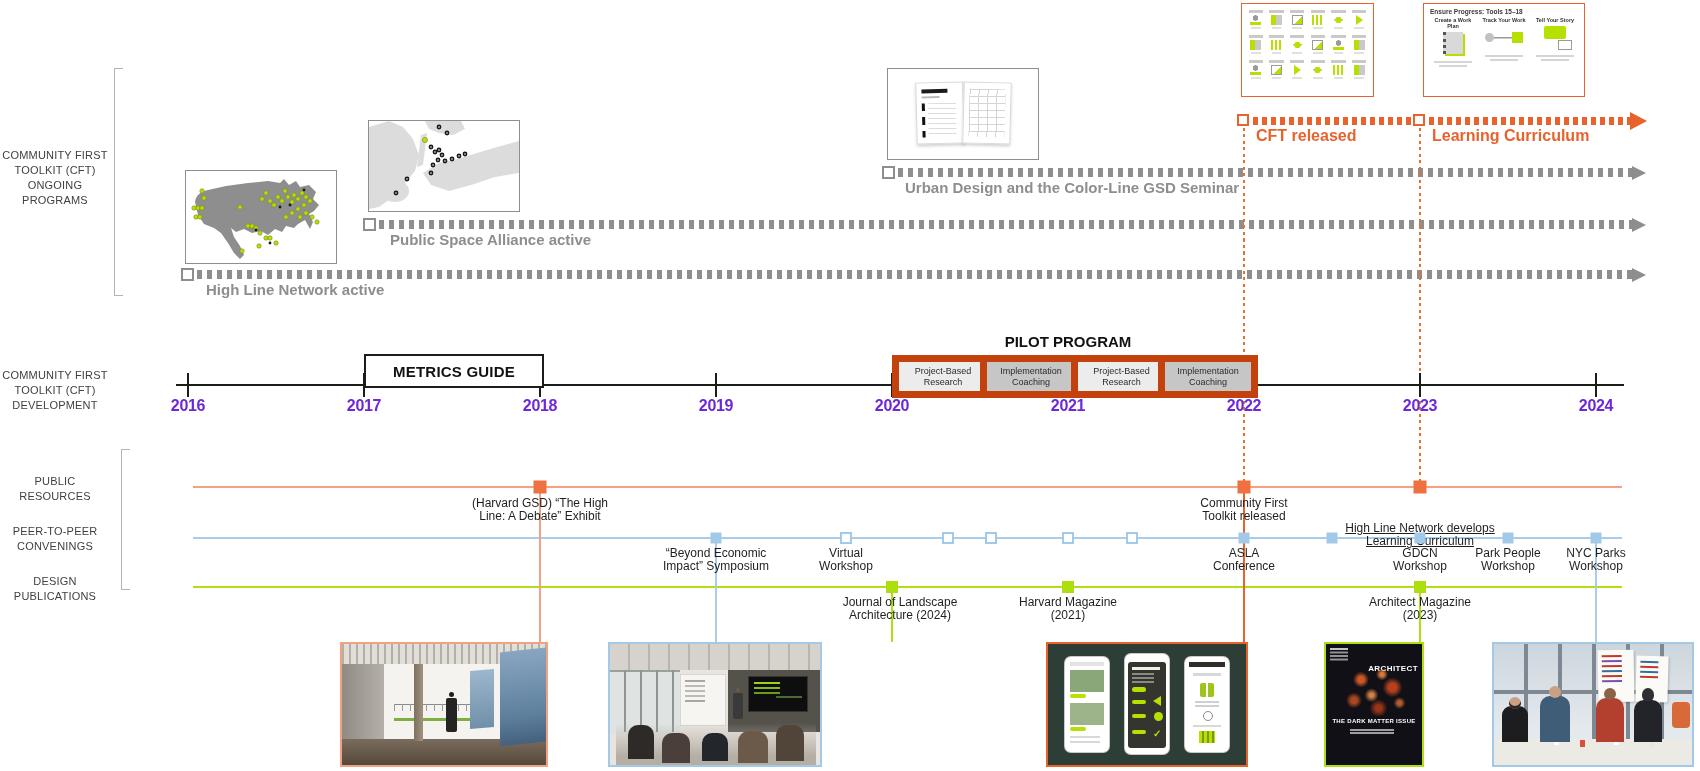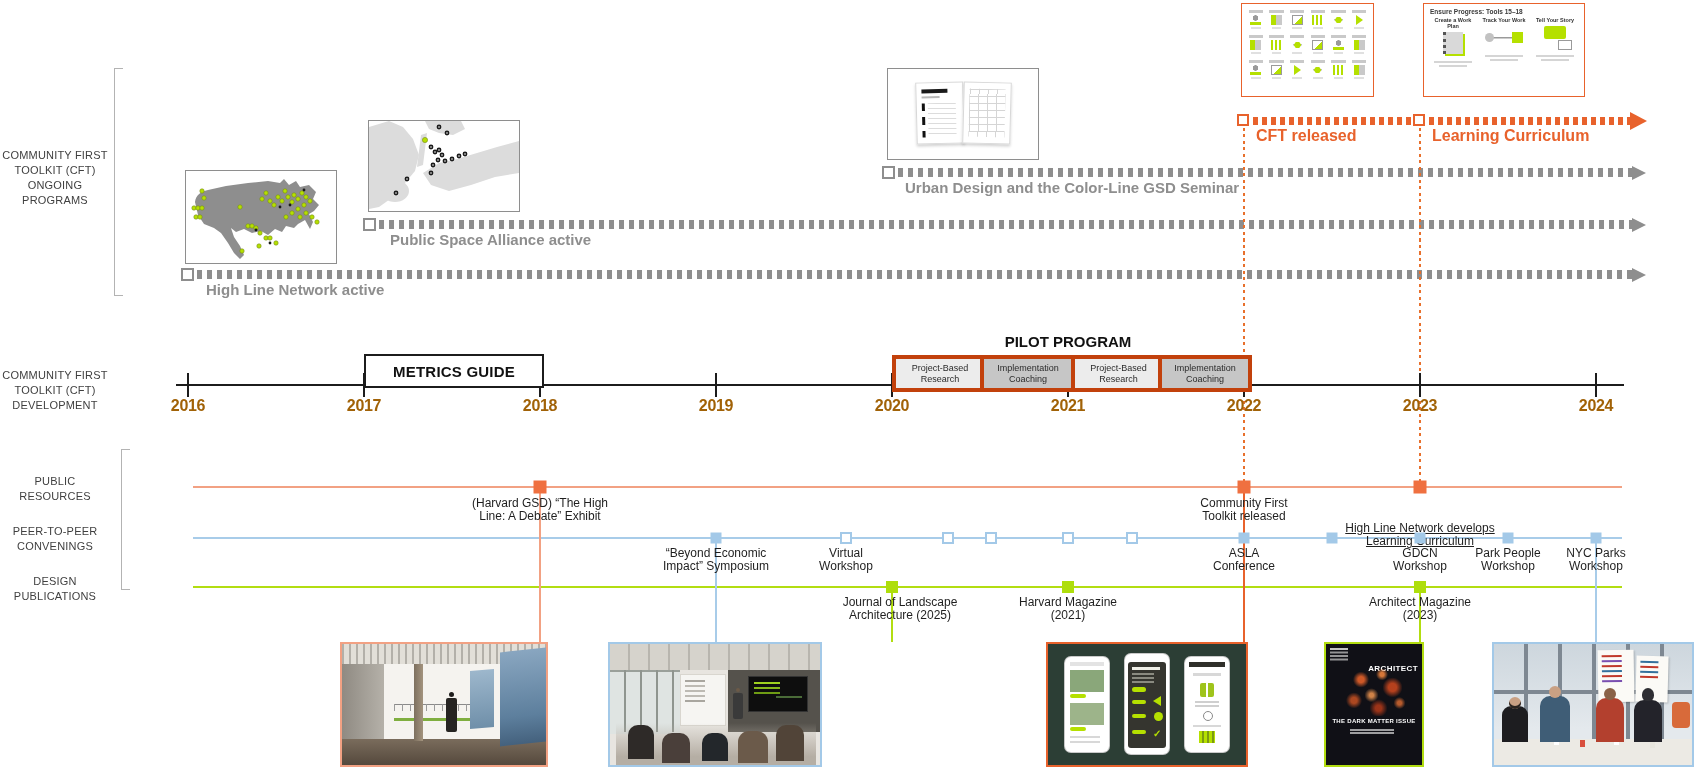--- a/index.html
+++ b/index.html
@@ -19,25 +19,25 @@
   .sqo{position:absolute;width:8px;height:8px;background:#fff;border:2.5px solid #e8622c;}
   .arrg{position:absolute;width:0;height:0;border-top:7px solid transparent;border-bottom:7px solid transparent;border-left:14px solid #8e8e8e;}
   .arro{position:absolute;width:0;height:0;border-top:9px solid transparent;border-bottom:9px solid transparent;border-left:17px solid #e8622c;}
   .glabel{position:absolute;font-weight:bold;font-size:15px;color:#8e8e8e;white-space:nowrap;}
   .olabel{position:absolute;font-weight:bold;font-size:16px;color:#e8622c;white-space:nowrap;}
   .vdot{position:absolute;width:2px;background:repeating-linear-gradient(180deg,#e8702c 0 3px,transparent 3px 6.5px);}
   
   .axisline{position:absolute;left:176px;top:384px;width:1448px;height:2px;background:#1c1c1c;}
   .tick{position:absolute;top:373px;width:2px;height:24px;background:#1c1c1c;}
   .year{position:absolute;top:397px;width:64px;margin-left:-32px;text-align:center;font-weight:bold;
-        font-size:16px;color:#a16207;letter-spacing:-.3px;}
+        font-size:16px;color:#6d28d9;letter-spacing:-.3px;}
   .mguide{position:absolute;left:364px;top:354px;width:176px;height:30px;border:2px solid #1c1c1c;background:#fff;
           display:flex;align-items:center;justify-content:center;font-weight:bold;font-size:15px;color:#111;letter-spacing:.2px;}
   .ptitle{position:absolute;left:968px;top:333px;width:200px;text-align:center;font-weight:bold;font-size:15px;color:#111;}
-  .pbox{position:absolute;top:355px;height:29px;border:4px solid #c2410c;font-size:9px;line-height:1.2;
+  .pbox{position:absolute;top:355px;height:29px;border:7px solid #c2410c;font-size:9px;line-height:1.2;
         display:flex;align-items:center;justify-content:center;text-align:center;white-space:pre-line;color:#2b2b2b;}
   
   .rowline{position:absolute;left:193px;width:1429px;height:2px;z-index:0;}
   .mk{position:absolute;transform:translate(-50%,-50%);z-index:3;}
   .mk-o{width:13px;height:13px;background:#ef7040;}
   .mk-bf{width:11px;height:11px;background:#a3c9e8;}
   .mk-bo{width:8px;height:8px;background:#fff;border:2px solid #a3c9e8;}
   .mk-g{width:12px;height:12px;background:#aede0c;}
   .elab{position:absolute;width:210px;transform:translateX(-50%);text-align:center;font-size:12px;
         line-height:1.12;color:#1f1f1f;white-space:pre-line;z-index:2;}
@@ -426,21 +426,21 @@
 Workshop</div>
   <div class="elab" style="left:1508px;top:547px;">Park People
 Workshop</div>
   <div class="elab" style="left:1596px;top:547px;">NYC Parks
 Workshop</div>
 
   <i class="mk mk-g" style="left:892px;top:587px;"></i>
   <i class="mk mk-g" style="left:1068px;top:587px;"></i>
   <i class="mk mk-g" style="left:1420px;top:587px;"></i>
   <div class="elab" style="left:900px;top:596px;">Journal of Landscape
-Architecture (2025)</div>
+Architecture (2024)</div>
   <div class="elab" style="left:1068px;top:596px;">Harvard Magazine
 (2021)</div>
   <div class="elab" style="left:1420px;top:596px;">Architect Magazine
 (2023)</div>
 
   <div class="pic" style="left:340px;width:204px;border-color:#f2a183;">
     <div style="inset:0;background:#d9d6d0;"></div>
     <div style="left:0;top:0;right:0;height:20px;background:repeating-linear-gradient(90deg,#b3b0a9 0 2px,#e2dfd8 2px 7px);"></div>
     <div style="left:0;top:20px;width:42px;bottom:24px;background:linear-gradient(90deg,#8f8a82,#b5b1a9);"></div>
     <div style="left:42px;top:20px;width:118px;bottom:24px;background:#f5f3ef;"></div>

